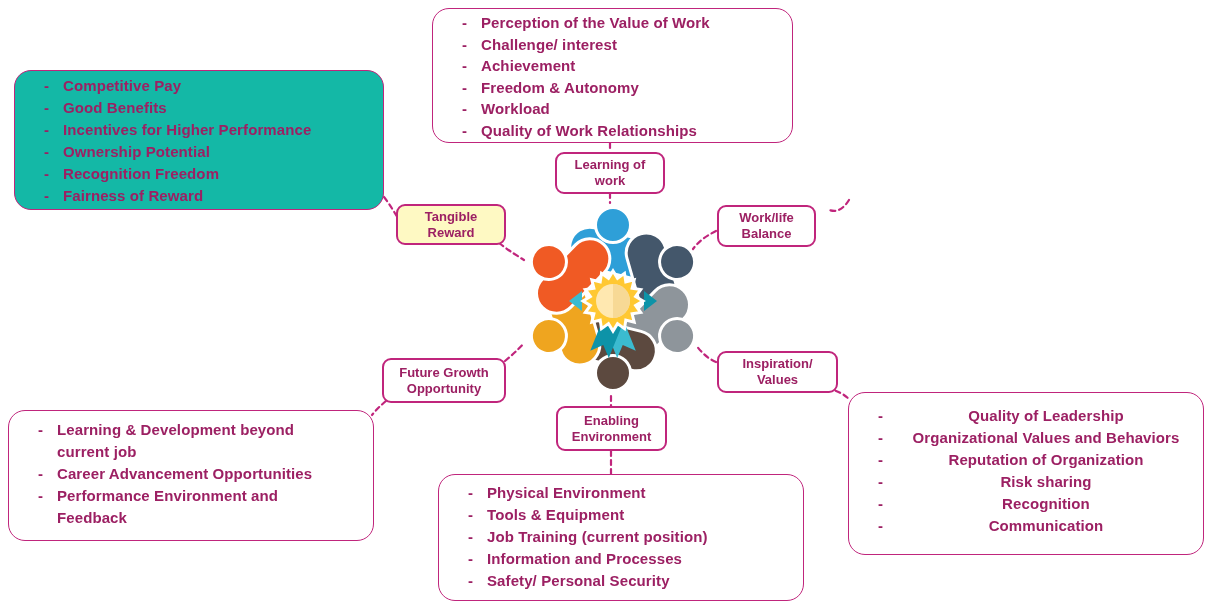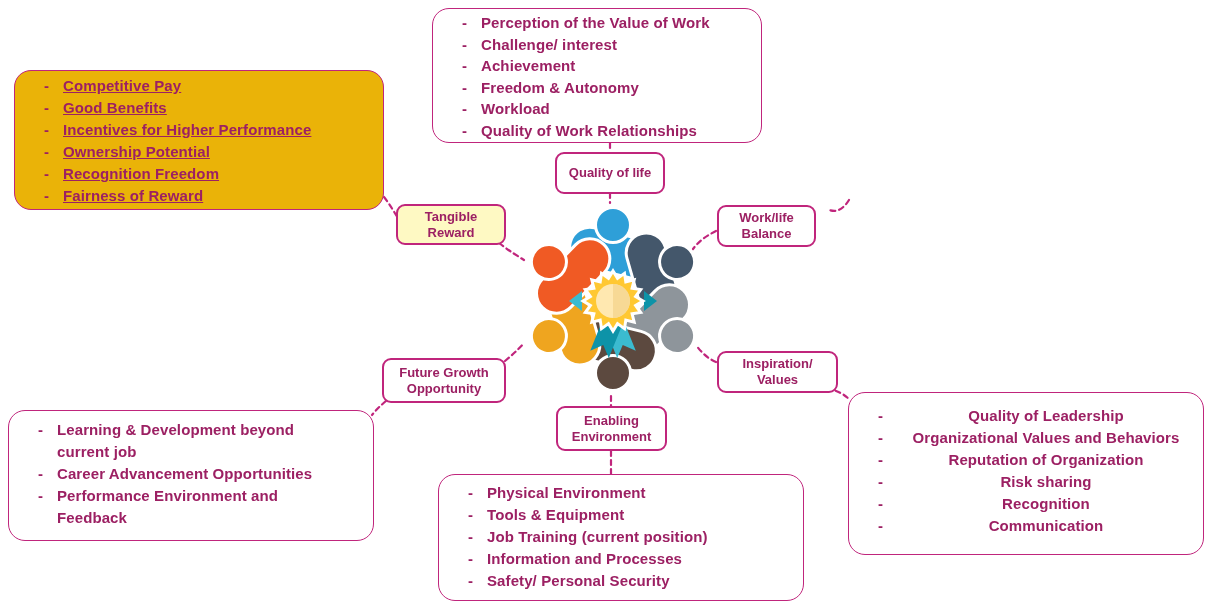--- a/index.html
+++ b/index.html
@@ -8,27 +8,27 @@
     font-family:"Liberation Sans",sans-serif;background:#ffffff;
   }
   svg{display:block;}
   .overlay{position:absolute;left:0;top:0;pointer-events:none;}
 
   .listbox{
     position:absolute;box-sizing:border-box;
     border:1.7px solid #C0257C;border-radius:17px;background:#ffffff;
     color:#9C2063;font-size:15px;font-weight:600;letter-spacing:.1px;
   }
-  .listbox.gray{background:#eab308;text-decoration:underline;}
+  .listbox.gray{background:#14b8a6;}
   .listbox ul{list-style:none;margin:0;padding:0;}
   .listbox li{position:relative;padding-left:48px;line-height:22px;}
   .listbox li::before{content:"-";position:absolute;left:29px;}
 
   #box-tangible{left:14px;top:70px;width:370px;height:140px;padding:4px 12px 0 0;}
-  #box-quality{left:432px;top:8px;width:330px;height:135px;padding:3px 8px 0 0;}
+  #box-quality{left:432px;top:8px;width:361px;height:135px;padding:3px 8px 0 0;}
   #box-quality li{line-height:21.5px;}
   #box-worklife{left:844px;top:77px;width:359px;height:127px;padding:8px 0 0 0;}
   #box-worklife li{padding-right:92px;}
   #box-future{left:8px;top:410px;width:366px;height:131px;padding:8px 0 0 0;}
   #box-future li{padding-right:60px;}
   #box-enabling{left:438px;top:474px;width:366px;height:127px;padding:7px 8px 0 0;}
   #box-inspiration{left:848px;top:392px;width:356px;height:163px;padding:12px 8px 0 0;text-align:center;}
 
   .labelbox{
     position:absolute;box-sizing:border-box;
@@ -159,19 +159,19 @@
       <li>Quality of Leadership</li>
       <li>Organizational Values and Behaviors</li>
       <li>Reputation of Organization</li>
       <li>Risk sharing</li>
       <li>Recognition</li>
       <li>Communication</li>
     </ul>
   </div>
 
   <div class="labelbox gray" id="lbl-tangible">Tangible Reward</div>
-  <div class="labelbox" id="lbl-quality">Quality of life</div>
+  <div class="labelbox" id="lbl-quality">Learning of work</div>
   <div class="labelbox" id="lbl-worklife">Work/life Balance</div>
   <div class="labelbox" id="lbl-future">Future Growth Opportunity</div>
   <div class="labelbox" id="lbl-enabling">Enabling Environment</div>
   <div class="labelbox" id="lbl-inspiration">Inspiration/ Values</div>
 
 </div>
 
 </body></html>

